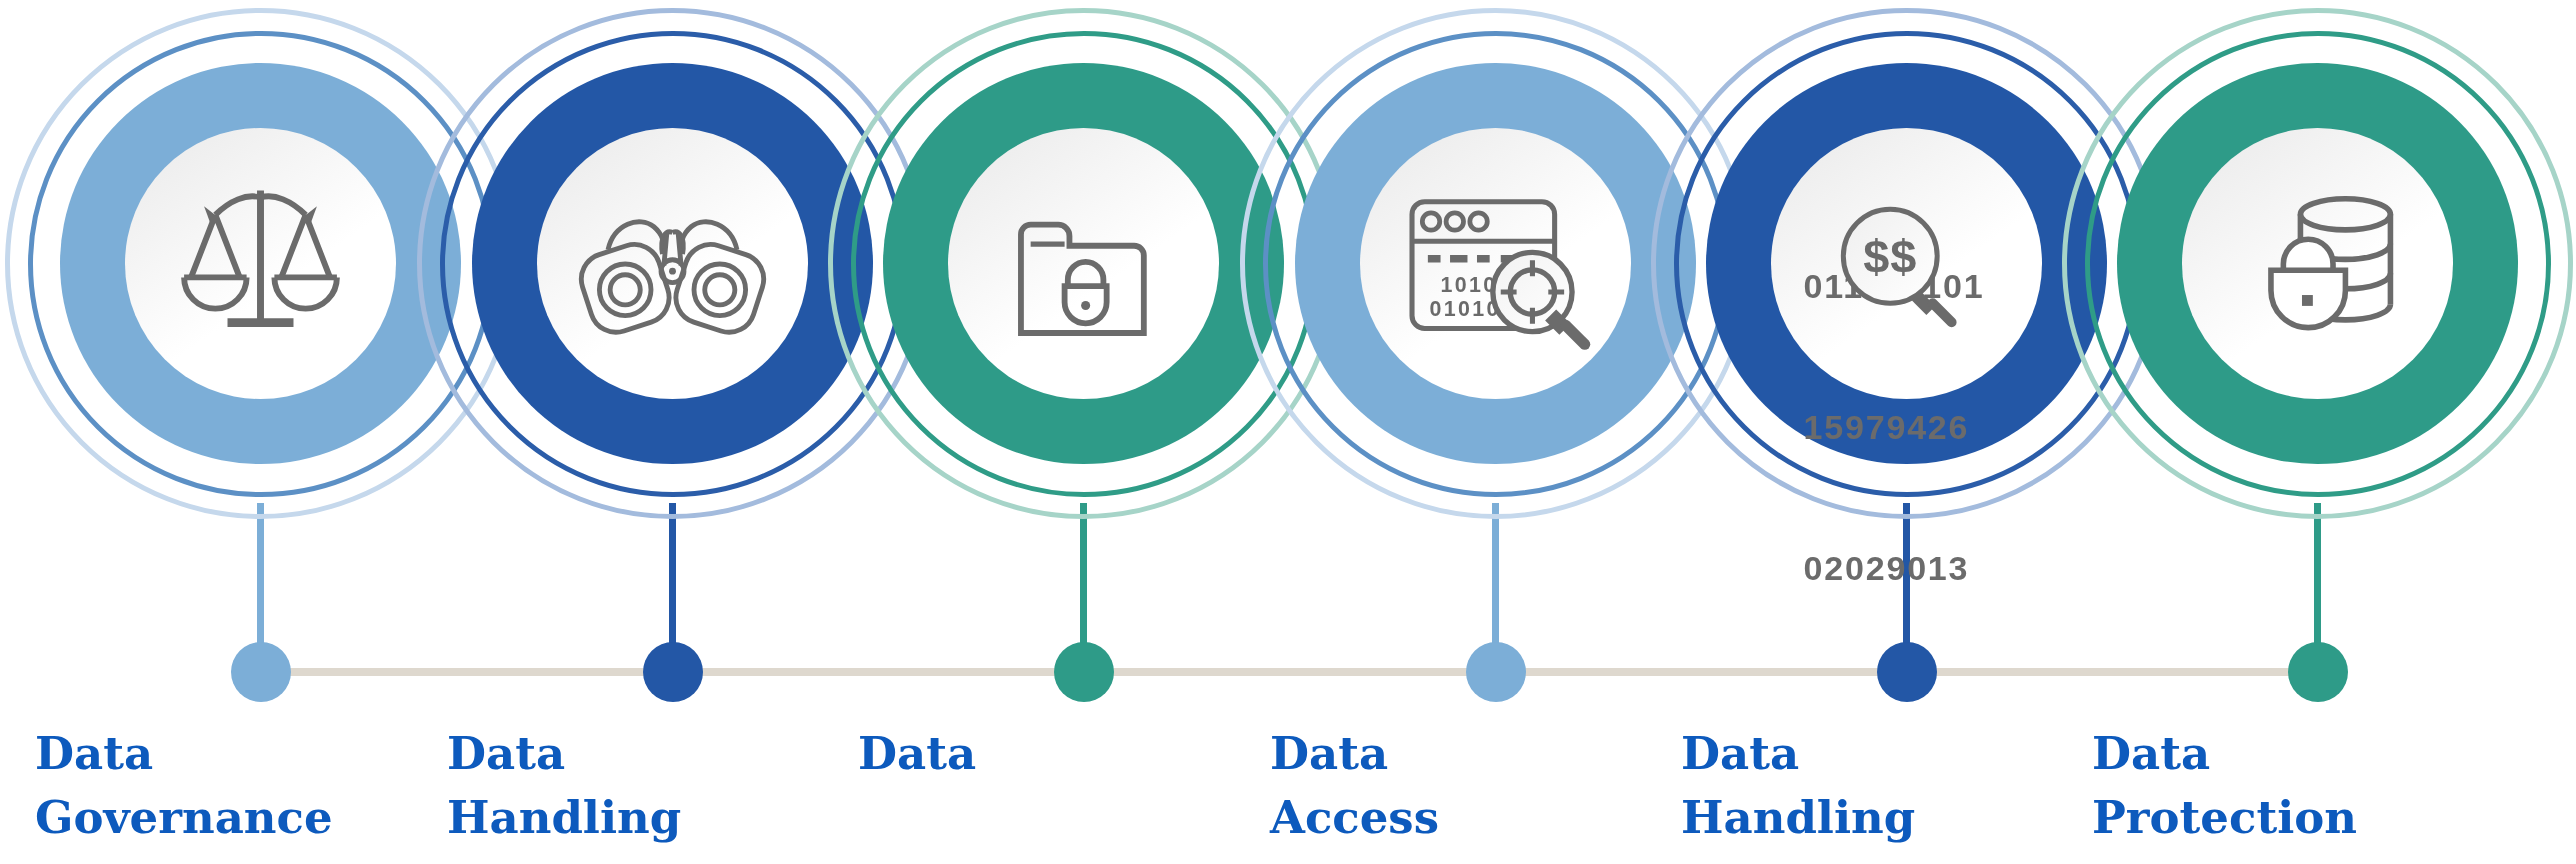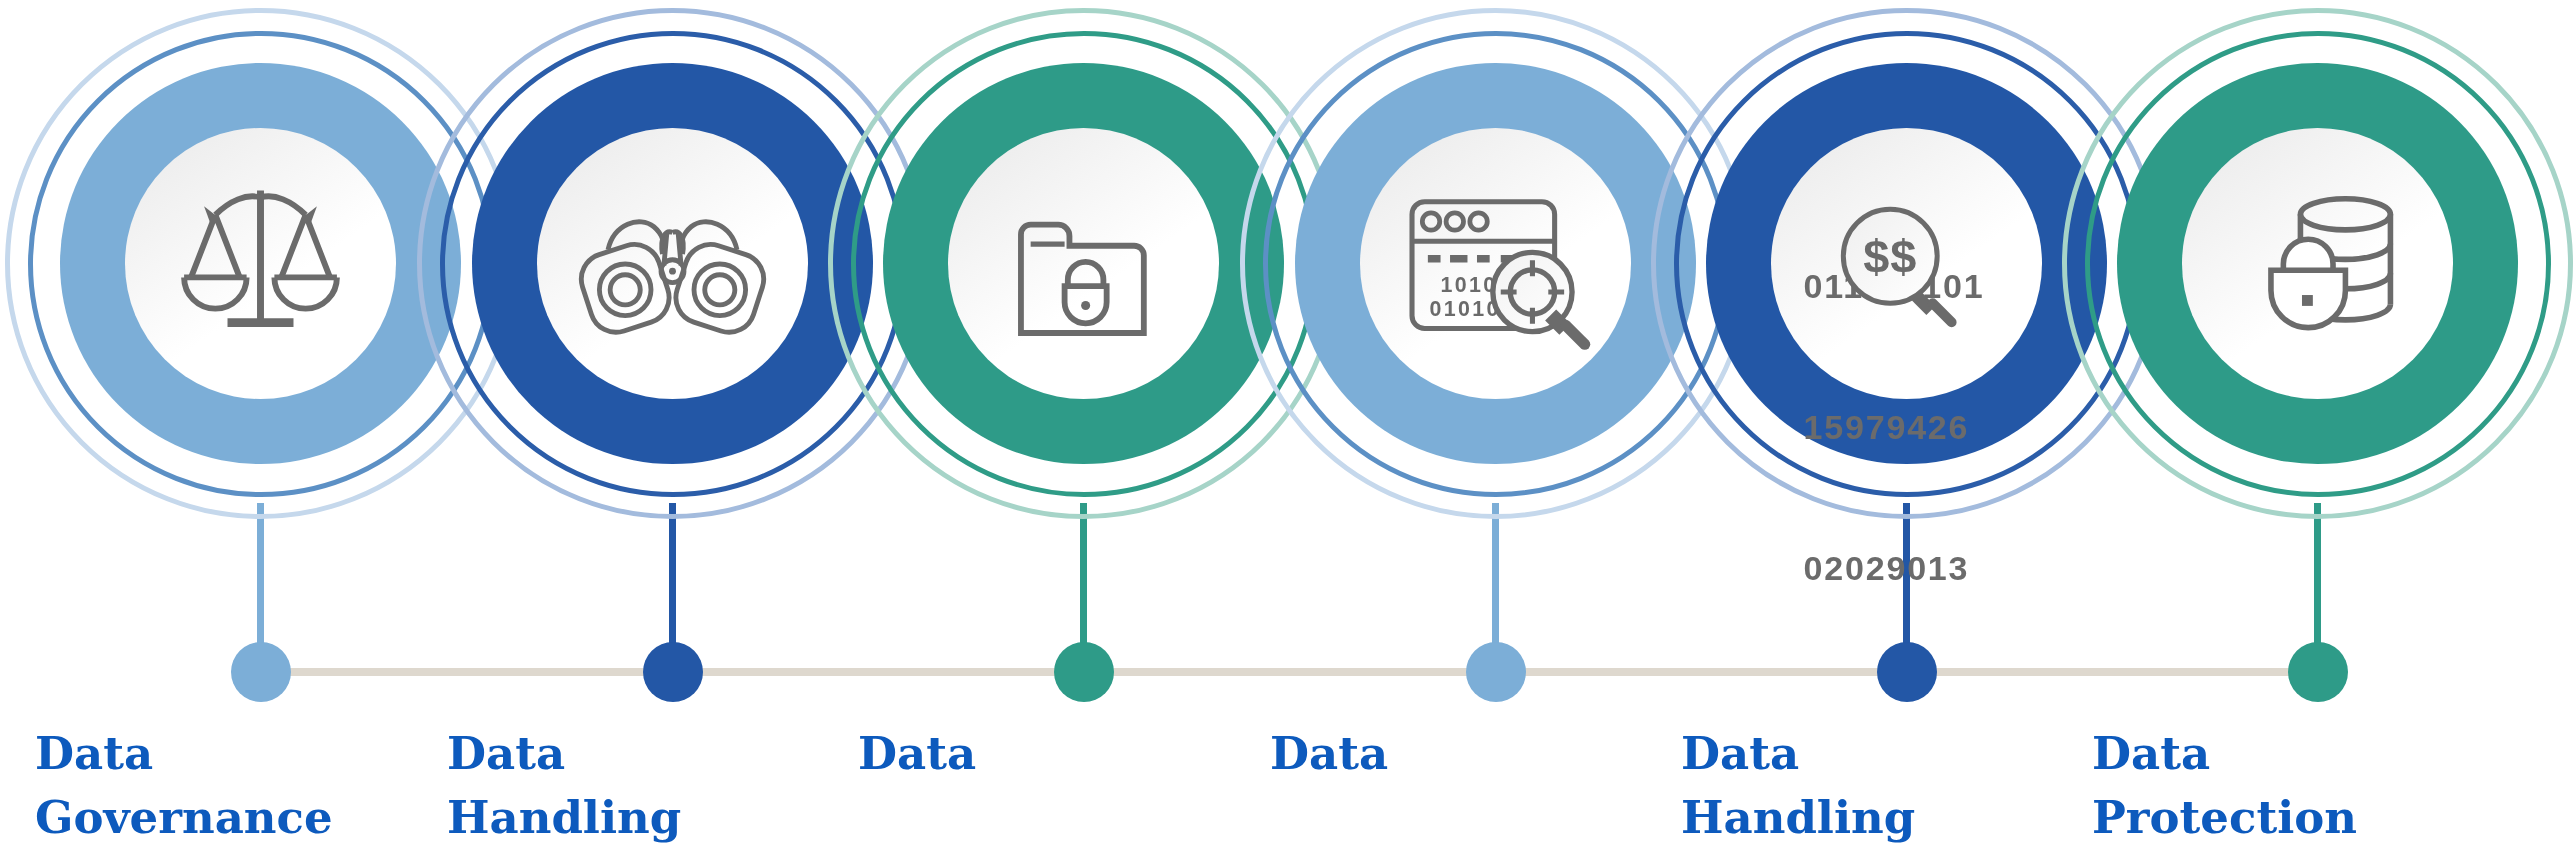--- a/index.html
+++ b/index.html
@@ -167,20 +167,21 @@
       <circle cx="88" cy="77" r="25" fill="url(#wg4)" stroke="#6B6B6B" stroke-width="3.4"></circle>
       <circle class="stroke" stroke-width="3.4" cx="88" cy="77" r="14"></circle>
       <path class="stroke" stroke-width="3.2" d="M88 57 v10 M88 87 v10 M68 77 h10 M98 77 h10"></path>
       <path class="fillg" d="M103 88 l9 9 -7 7 -9 -9 z"></path>
       <path class="stroke" stroke-width="7" stroke-linecap="round" d="M109 98 L121 110"></path>
     </svg>
   </div>
   <div class="dot"></div>
   <div class="label">
     <span>Data</span><br>
+    <span>Access</span>
   </div>
 </div>
 
 <div class="node v-dark" style="left:1699px">
   <div class="stem"></div>
   <div class="ring-outer"></div>
   <div class="ring-mid"></div>
   <div class="disc"></div>
   <div class="inner">
     <div class="i5">

